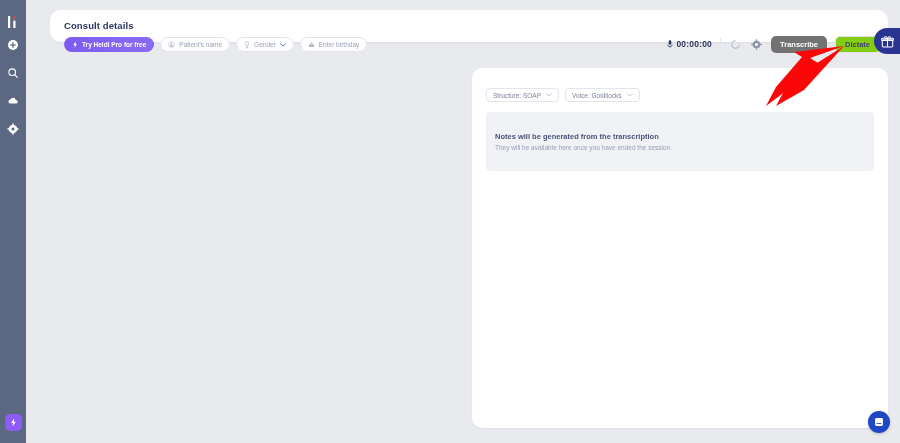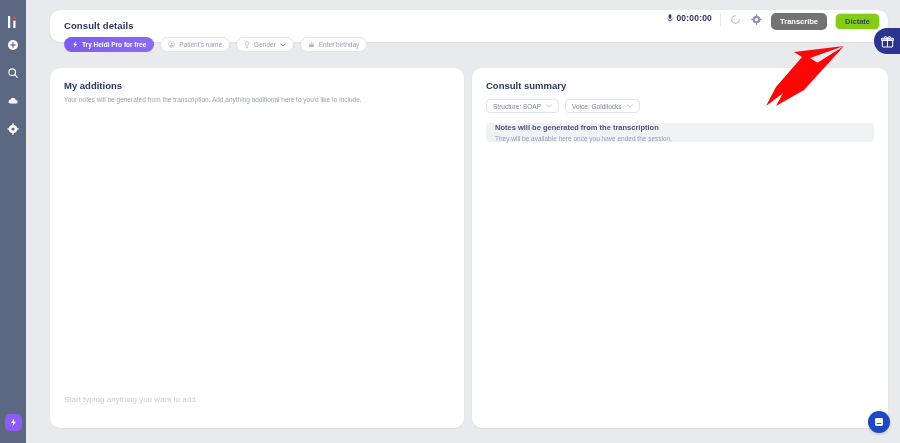--- a/index.html
+++ b/index.html
@@ -52,22 +52,22 @@
     white-space: nowrap; cursor: pointer;
   }
   .pill.promo {
     background: linear-gradient(90deg,#7c5cf0,#8b6bf5);
     border-color: transparent; color: #fff; font-weight: bold;
   }
   .pill svg { display: block; flex: none; }
 
   
   .ctrl-cluster {
-    position: absolute; right: 8px; top: 3px;
-    display: flex; align-items: flex-start; gap: 8px;
+    position: absolute; right: 8px; top: 24px;
+    display: flex; align-items: center; gap: 8px;
     height: 20px;
   }
   .timer { display: flex; align-items: center; gap: 3px; font-size: 8.5px; color: #2d3561; font-weight: bold; letter-spacing: .2px; }
   .divider-v { width: 1px; height: 13px; background: #e4e6ee; }
   .icon-btn { width: 13px; height: 13px; display: flex; align-items: center; justify-content: center; cursor: pointer; }
   .btn {
     height: 17px; padding: 0 9px; border-radius: 5px;
     display: inline-flex; align-items: center; justify-content: center;
     font-size: 7.5px; font-weight: bold; cursor: pointer;
   }
@@ -89,21 +89,21 @@
   .sel-row { display: flex; gap: 6px; margin-top: 8px; }
   .select {
     display: inline-flex; align-items: center; gap: 5px;
     height: 14px; padding: 0 6px;
     border: 1px solid #e2e4ec; border-radius: 4px;
     background: #fff; color: #7d849c; font-size: 6.5px; cursor: pointer;
   }
 
   .notice {
     margin-top: 10px; background: #f1f2f6; border-radius: 4px;
-    padding: 0 9px;
+    padding: 20px 9px;
   }
   .notice-title { font-size: 7.5px; font-weight: bold; color: #4a5478; }
   .notice-sub { font-size: 6.5px; color: #9aa0b5; margin-top: 3px; }
 
   .editor-placeholder {
     position: absolute; left: 14px; bottom: 24px;
     font-size: 8px; color: #c9ccd8; cursor: text;
   }
 
   
@@ -246,28 +246,22 @@
               <rect x="0.3" y="5.3" width="2.3" height="1.4"></rect>
                 <rect x="9.4" y="5.3" width="2.3" height="1.4"></rect>
             </g>
           </svg>
         </div>
         <div class="btn btn-transcribe">Transcribe</div>
         <div class="btn btn-dictate">Dictate</div>
       </div>
     </div>
 
-    <div class="panel panel-left">
-      <div class="panel-title">My additions</div>
-      <div class="panel-sub">Your notes will be generated from the transcription. Add anything additional here to you'd like to include.</div>
-      <div class="editor-placeholder">Start typing anything you want to add</div>
-    </div>
 
     <div class="panel panel-right">
-      <div class="panel-title">Consult summary</div>
       <div class="sel-row">
         <div class="select">
           <span>Structure: SOAP</span>
           <svg width="6" height="4" viewBox="0 0 10 6">
               <path d="M1 1.3 5 4.7 9 1.3" fill="none" stroke="#b6bbcb" stroke-width="1.4" stroke-linecap="round"></path>
             </svg>
         </div>
         <div class="select">
           <span>Voice: Goldilocks</span>
           <svg width="6" height="4" viewBox="0 0 10 6">

